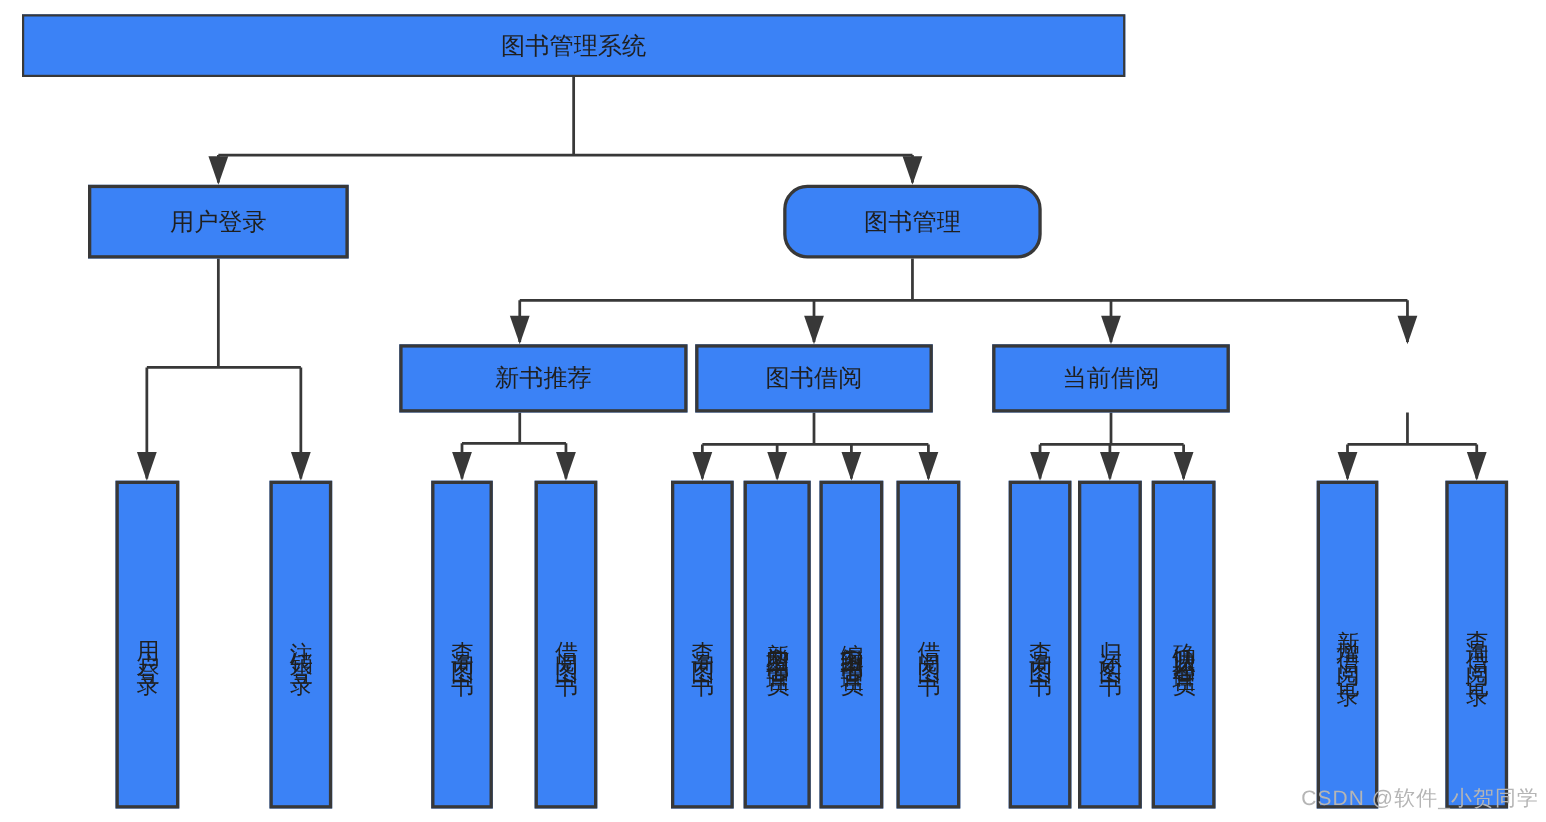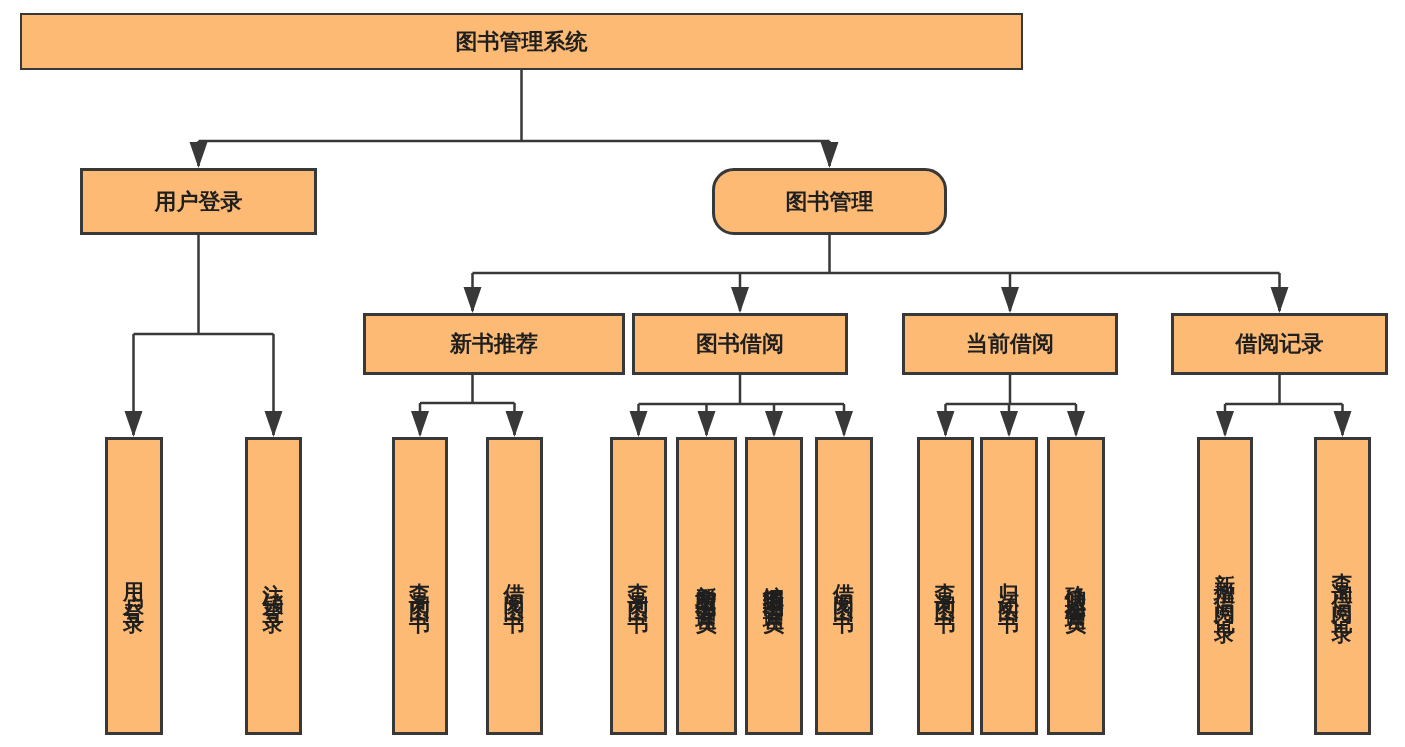--- a/index.html
+++ b/index.html
@@ -13,31 +13,30 @@
   }
   #connectors {
     position: absolute;
     left: 0; top: 0;
     width: 1405px; height: 747px;
     z-index: 0;
   }
   .node {
     position: absolute;
     box-sizing: border-box;
-    background: #fdba74;
+    background: #3b82f6;
     border: 3px solid #383838;
     color: #1f1f1f;
     display: flex;
     align-items: center;
     justify-content: center;
     text-align: center;
     font-size: 22px;
     z-index: 1;
     line-height: 1;
-    font-weight: bold;
   }
   .root  { left: 20px;  top: 13px;  width: 1003px; height: 57px; border-width: 2px; }
   .lvl2  { top: 168px; height: 67px; }
   .lvl3  { top: 313px; height: 62px; }
   .leaf {
     top: 437px;
     height: 298px;
     writing-mode: vertical-rl;
     text-orientation: mixed;
     font-size: 21px;
@@ -93,34 +92,34 @@
   </svg>
 
   <div class="node root">图书管理系统</div>
 
   <div class="node lvl2" style="left:80px;width:237px;">用户登录</div>
   <div class="node lvl2" style="left:712px;width:235px;border-radius:22px;">图书管理</div>
 
   <div class="node lvl3" style="left:363px;width:262px;">新书推荐</div>
   <div class="node lvl3" style="left:902px;width:216px;">当前借阅</div>
   <div class="node lvl3" style="left:632px;width:216px;">图书借阅</div>
-  <div class="node lvl3" style="left:1171px;width:217px;">借阅记录</div>
 
   <div class="node leaf" style="left:105px;width:58px;">用户登录</div>
   <div class="node leaf" style="left:245px;width:57px;">注销登录</div>
 
   <div class="node leaf" style="left:392px;width:56px;">查询图书</div>
   <div class="node leaf" style="left:486px;width:57px;">借阅图书</div>
 
   <div class="node leaf" style="left:610px;width:57px;">查询图书</div>
   <div class="node leaf long" style="left:676px;width:61px;">新增图书（管理员）</div>
   <div class="node leaf long" style="left:745px;width:58px;">编辑图书（管理员）</div>
   <div class="node leaf" style="left:815px;width:58px;">借阅图书</div>
 
   <div class="node leaf" style="left:917px;width:57px;">查询图书</div>
   <div class="node leaf" style="left:980px;width:58px;">归还图书</div>
   <div class="node leaf long" style="left:1047px;width:58px;">确认归还（管理员）</div>
 
   <div class="node leaf" style="left:1197px;width:56px;">新增借阅记录</div>
   <div class="node leaf" style="left:1314px;width:57px;">查询借阅记录</div>
 
+  <div id="watermark">CSDN @软件_小贺同学</div>
 
 </div>
 
 </body></html>

